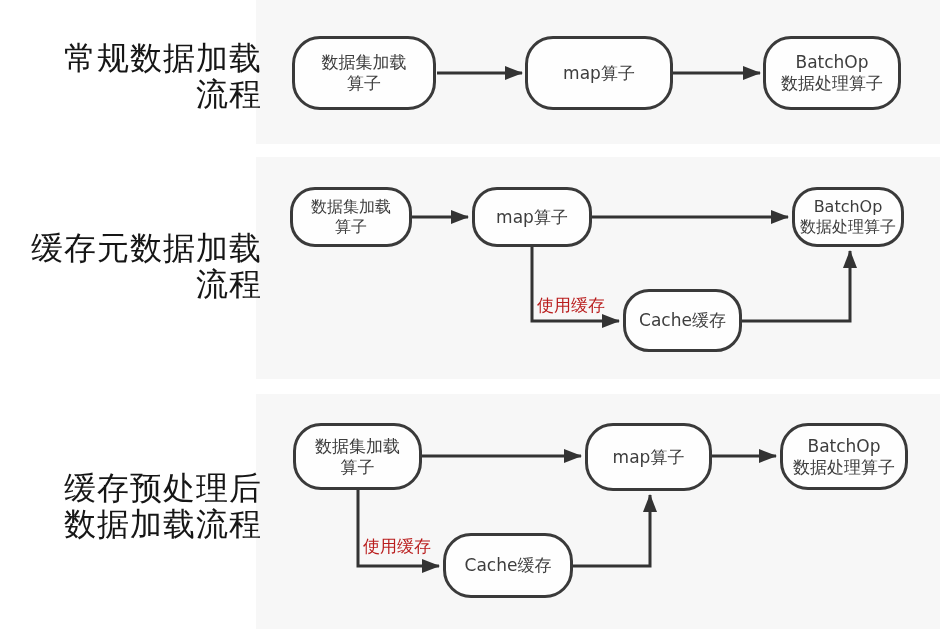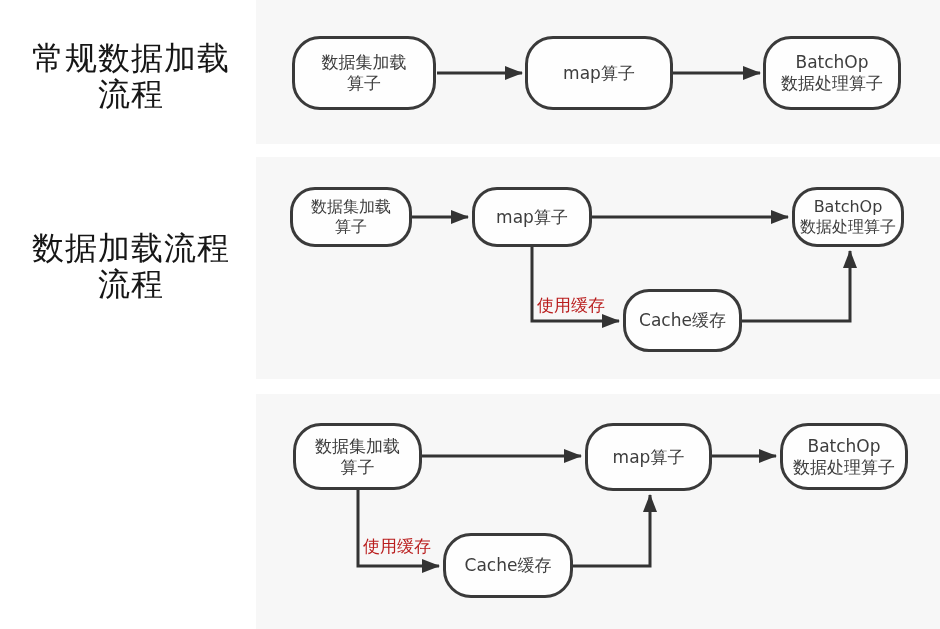--- a/index.html
+++ b/index.html
@@ -19,21 +19,21 @@
     position: absolute;
     left: 256px;
     width: 684px;
     background: #f7f7f7;
     z-index: 0;
   }
   .row-title {
     position: absolute;
     left: 0;
     width: 262px;
-    text-align: center;
+    text-align: right;
     font-family: "DejaVu Serif", "Liberation Serif", serif;
     font-size: 32px;
     line-height: 36px;
     color: #161616;
     white-space: pre-line;
     letter-spacing: 1px;
     z-index: 2;
   }
   .edges {
     position: absolute;
@@ -75,22 +75,24 @@
 <body>
 
 <div class="stage">
 
   <div class="panel" style="top:0; height:144px;"></div>
   <div class="panel" style="top:157px; height:222px;"></div>
   <div class="panel" style="top:394px; height:235px;"></div>
 
   <div class="row-title" style="top:40px;">常规数据加载
 流程</div>
-  <div class="row-title" style="top:230px;">数据加载流程
+  <div class="row-title" style="top:230px;">缓存元数据加载
 流程</div>
+  <div class="row-title" style="top:470px;">缓存预处理后
+数据加载流程</div>
 
   <svg class="edges" width="940" height="629" viewBox="0 0 940 629">
     <defs>
       <marker id="ah" markerUnits="userSpaceOnUse" markerWidth="18" markerHeight="14" refX="17" refY="7" orient="auto">
         <path d="M0,0 L18,7 L0,14 Z" fill="#333333"></path>
       </marker>
     </defs>
 
     <path class="edge" d="M437,73 L522,73" marker-end="url(#ah)"></path>
     <path class="edge" d="M673,73 L760,73" marker-end="url(#ah)"></path>

